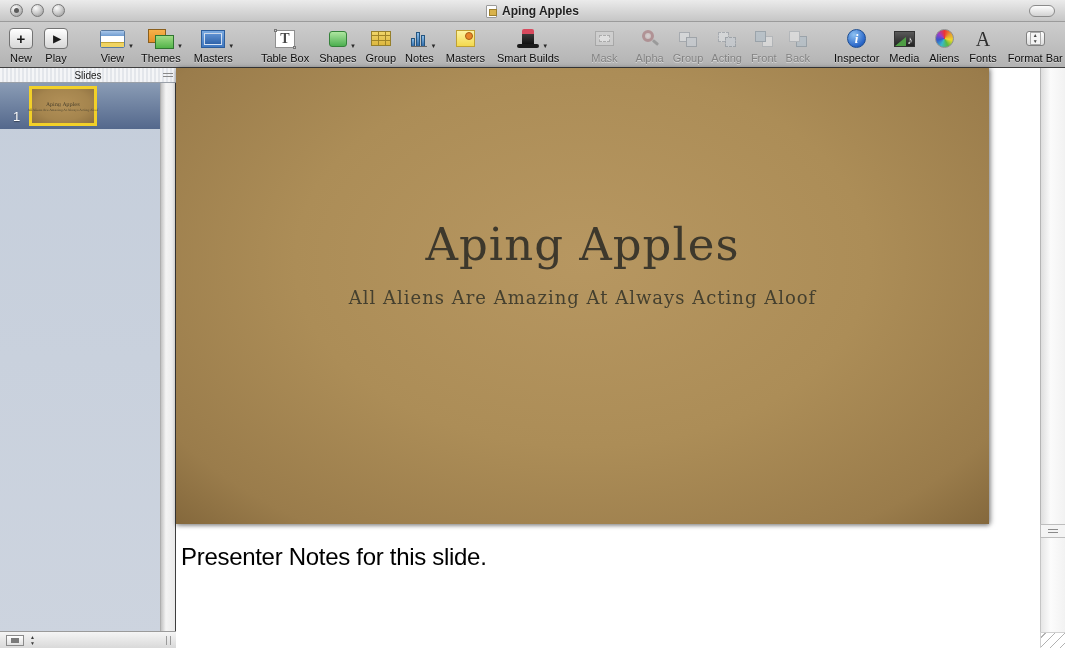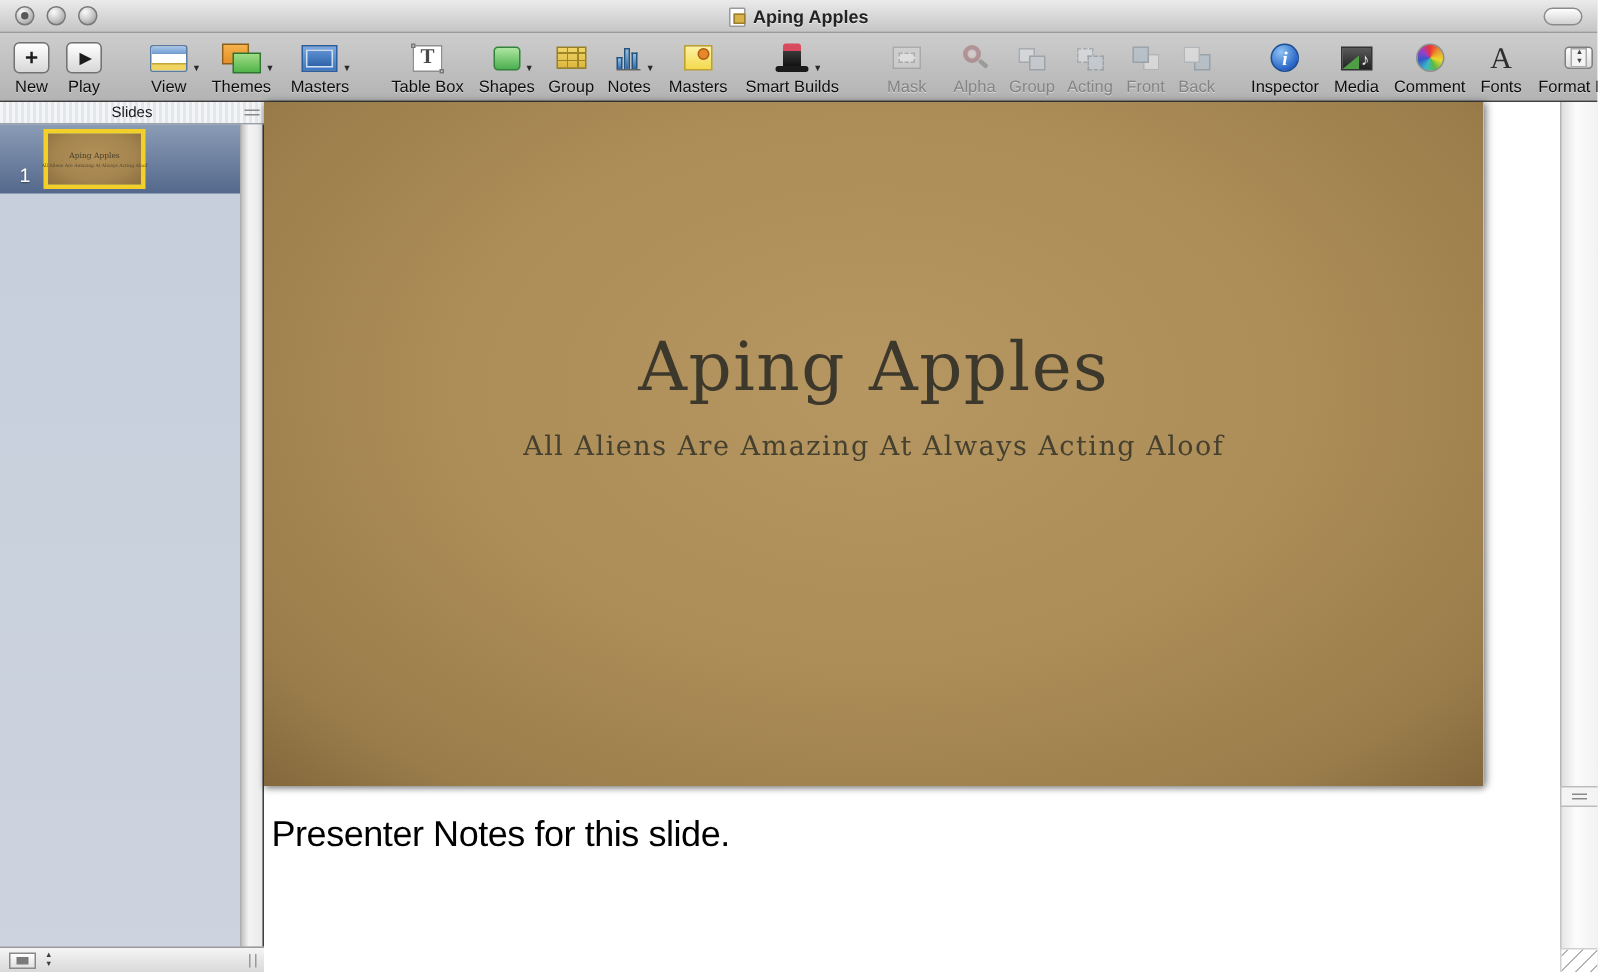--- a/index.html
+++ b/index.html
@@ -338,21 +338,21 @@
           <div class="ic-media">
             <span class="note">♪</span>
           </div>
         </div>
       <span class="lbl">Media</span>
     </div>
     <div class="tbi" style="margin-left:10px">
       <div class="icw">
           <div class="ic-colors"></div>
         </div>
-      <span class="lbl">Comment</span>
+      <span class="lbl">Aliens</span>
     </div>
     <div class="tbi" style="margin-left:10px">
       <div class="icw">
           <div class="ic-fonts">A</div>
         </div>
       <span class="lbl">Fonts</span>
     </div>
     <div class="tbi" style="margin-left:11px">
       <div class="icw">
           <div class="ic-formatbar">

